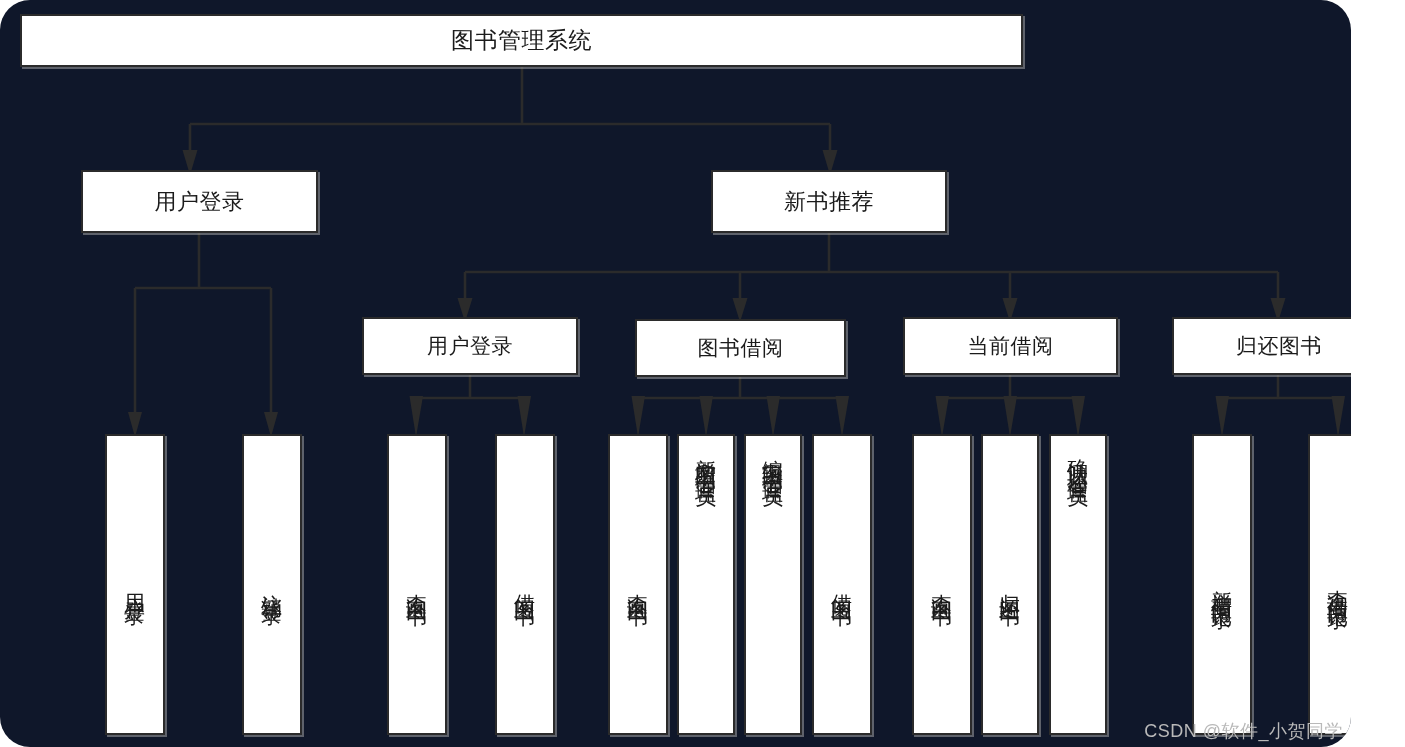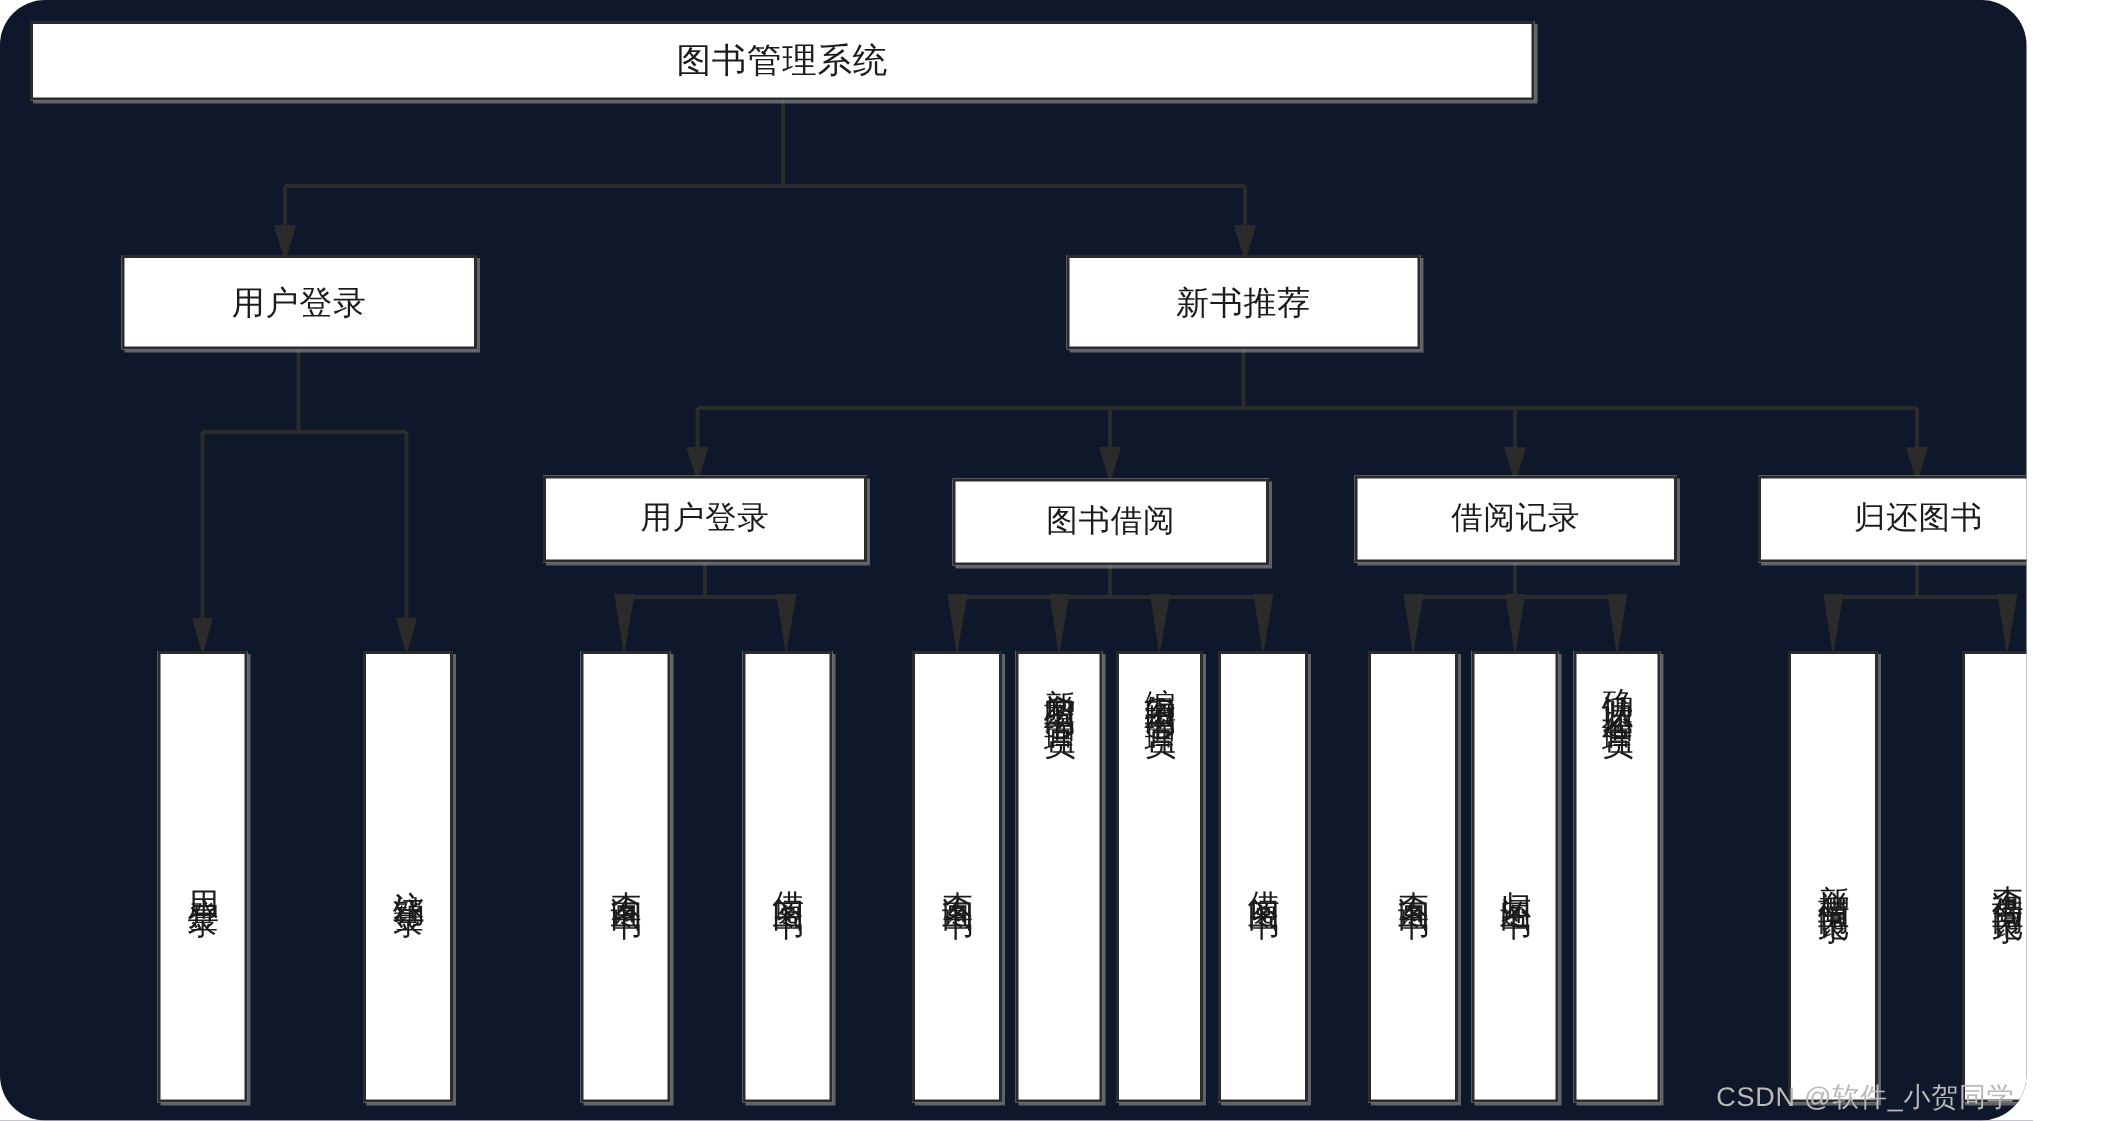--- a/index.html
+++ b/index.html
@@ -170,21 +170,21 @@
     <span class="node-label">新书推荐</span>
   </div>
 
   <div class="node-box lvl3" style="left:362px; top:317px; width:216px; height:58px;">
     <span class="node-label">用户登录</span>
   </div>
   <div class="node-box lvl3" style="left:635px; top:319px; width:211px; height:58px;">
     <span class="node-label">图书借阅</span>
   </div>
   <div class="node-box lvl3" style="left:903px; top:317px; width:215px; height:58px;">
-    <span class="node-label">借阅记录</span>
+    <span class="node-label">当前借阅</span>
   </div>
   <div class="node-box lvl3" style="left:1172px; top:317px; width:214px; height:58px;">
     <span class="node-label">归还图书</span>
   </div>
 
   <div class="node-box leaf centered" style="left:105px; top:434px; width:60px; height:301px;">
     <span class="node-label">用户登录</span>
   </div>
   <div class="node-box leaf centered" style="left:242px; top:434px; width:60px; height:301px;">
     <span class="node-label">注销登录</span>

